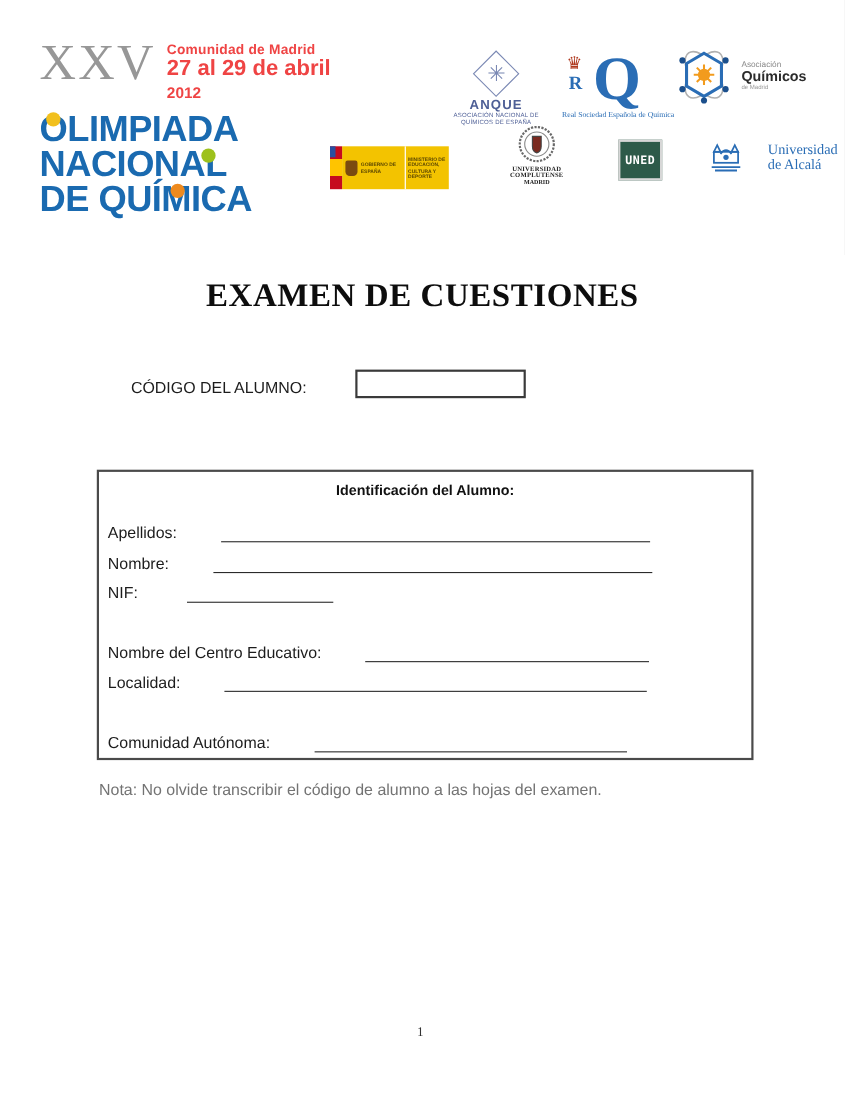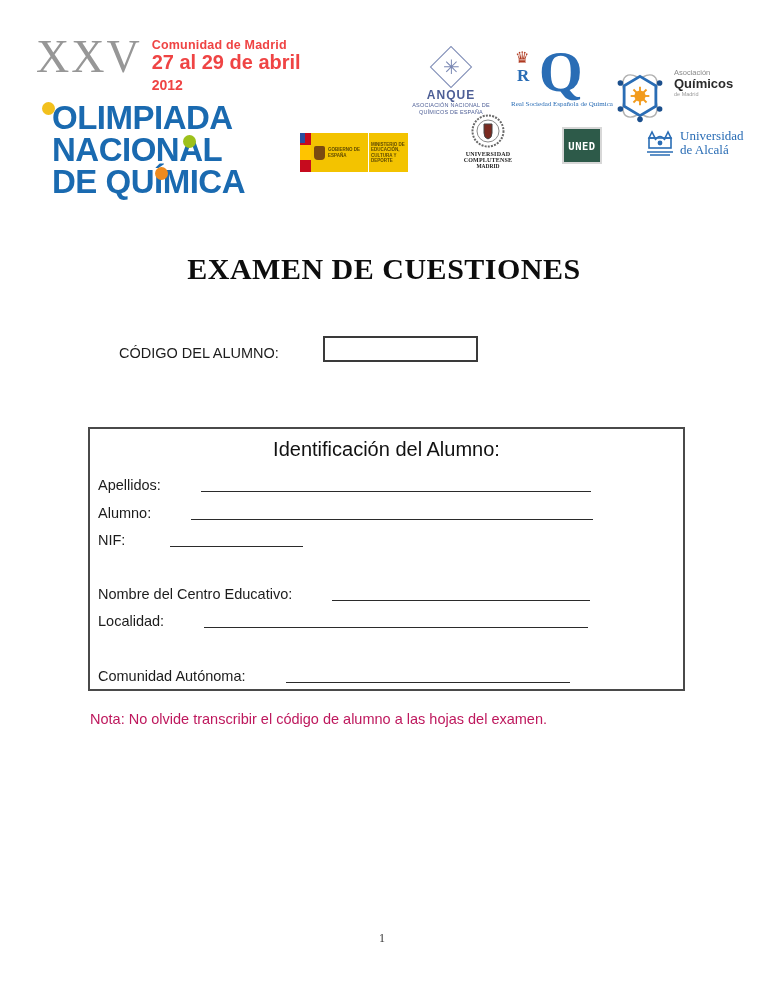--- a/index.html
+++ b/index.html
@@ -16,21 +16,21 @@
   .xxv {
     font-family:"Liberation Serif", serif; font-size:46px; line-height:42px;
     color:#979797; letter-spacing:2px; font-weight:400;
   }
   .date-block { margin-left:10px; color:#ef4444; padding-top:2px; }
   .region { font-size:12.5px; font-weight:700; letter-spacing:.2px; }
   .dates  { font-size:20px; font-weight:700; line-height:21px; }
   .year   { font-size:14px; font-weight:700; }
   .oly-text {
     margin-top:6px; color:#1a6ab0; font-weight:800; font-size:33px;
-    line-height:32px; letter-spacing:-.5px; position:relative;margin-left:16px;
+    line-height:32px; letter-spacing:-.5px; position:relative;
   }
   .oly-line { position:relative; white-space:nowrap; }
   .dot { position:absolute; border-radius:50%; width:13px; height:13px; z-index:2; }
   .dot-yellow { background:#f2c01d; left:6px;   top:66px;  }
   .dot-green  { background:#9dc11b; left:147px; top:99px;  }
   .dot-orange { background:#ee8a1e; left:119px; top:131px; }
 
   
   .anque { position:absolute; left:398px; top:48px; width:106px; text-align:center; color:#4e5f96; }
   .anque-diamond {
@@ -40,21 +40,21 @@
   .anque-flower { transform:rotate(-45deg); font-size:20px; color:#7b89b4; line-height:20px; }
   .anque-name { font-size:12px; font-weight:700; letter-spacing:1px; }
   .anque-sub { font-size:5.5px; letter-spacing:.2px; line-height:7px; }
 
   .rseq { position:absolute; left:505px; top:48px; width:118px; height:70px; color:#2a6db5; font-family:"Liberation Serif", serif; }
   .rseq-crown { position:absolute; left:10px; top:0; font-size:16px; color:#b03a20; }
   .rseq-r { position:absolute; left:12px; top:18px; font-size:17px; font-weight:700; }
   .rseq-q { position:absolute; left:34px; top:-4px; font-size:56px; line-height:56px; font-weight:700; }
   .rseq-text { position:absolute; left:6px; top:52px; width:112px; font-size:7px; line-height:8px; }
 
-  .aqm { position:absolute; left:612px; top:68px; display:flex; align-items:flex-start; }
+  .aqm { position:absolute; left:612px; top:40px; display:flex; align-items:center; }
   .aqm-icon { width:56px; height:56px; }
   .aqm-text { margin-left:6px; }
   .aqm-l1 { font-size:7.5px; color:#8a8a8a; }
   .aqm-l2 { font-size:13px; font-weight:800; color:#2b2b2b; line-height:14px; }
   .aqm-l3 { font-size:5.5px; color:#9a9a9a; }
 
   
   .gob { position:absolute; left:300px; top:133px; width:108px; height:39px; display:flex; }
   .gob-flag { width:11px; height:100%; background:linear-gradient(to bottom, #c60b1e 0 30%, #ffc400 30% 70%, #c60b1e 70% 100%); position:relative; }
   .gob-flag-blue { position:absolute; left:0; top:0; width:5px; height:10px; background:#2a4fa0; }
@@ -68,44 +68,44 @@
   .ucm-seal { margin:0 auto 3px auto; display:block; }
   .ucm-l1 { font-family:"Liberation Serif", serif; font-size:6px; font-weight:700; color:#222; letter-spacing:.2px; }
   .ucm-l2 { font-family:"Liberation Serif", serif; font-size:5.5px; font-weight:700; color:#222; }
 
   .uned { position:absolute; left:562px; top:127px; width:40px; height:37px;
     background:#2d5a49; border:2px solid #d7d7d7; display:flex; align-items:center; justify-content:center; }
   .uned-txt { color:#fff; font-size:10.5px; font-weight:700; letter-spacing:.5px; font-family:"DejaVu Sans Mono", monospace; }
 
   .uah { position:absolute; left:645px; top:128px; display:flex; align-items:center; }
   .uah-icon { width:30px; height:30px; }
-  .uah-text { margin-left:5px; font-family:"Liberation Serif", serif; color:#2a6db5; font-size:13px; line-height:14px; }
+  .uah-text { margin-left:23px; font-family:"Liberation Serif", serif; color:#2a6db5; font-size:13px; line-height:14px; }
 
   
   .main-title {
     position:absolute; top:252px; left:0; right:0; text-align:center;
     font-family:"Liberation Serif", serif; font-weight:700; font-size:30px;
     color:#0d0d0d; letter-spacing:.5px;
   }
   .code-label { position:absolute; left:119px; top:345px; font-size:14.5px; color:#1c1c1c; }
   .code-box { position:absolute; left:323px; top:336px; width:155px; height:26px; border:2px solid #3a3a3a; background:#fff; }
 
   .id-box { position:absolute; left:88px; top:427px; width:597px; height:264px; border:2px solid #4a4a4a; background:#fff; }
-  .id-title { text-align:center; margin-top:9px; font-size:20px; font-weight:400; color:#111; }
-  .field-row { position:absolute; left:8px; right:0; display:flex; align-items:center; font-size:14.5px; color:#1c1c1c;gap:35px; }
+  .id-title { text-align:center; margin-top:9px; font-size:13px; font-weight:700; color:#111; }
+  .field-row { position:absolute; left:8px; right:0; display:flex; align-items:flex-end; font-size:14.5px; color:#1c1c1c;gap:35px; }
   .u-line { border-bottom:1.5px solid #2b2b2b; height:13px; margin-left:5px; flex:1; }
   .r1 { top:48px;  } .r1 .u-line { margin-right:92px; }
   .r2 { top:76px;  } .r2 .u-line { margin-right:90px; }
   .r3 { top:103px; } .r3 .u-line { flex:none; width:133px; margin-left:10px; }
   .r4 { top:157px; } .r4 .u-line { margin-right:93px; }
   .r5 { top:184px; } .r5 .u-line { margin-right:95px; }
   .r6 { top:212px; } .r6 .u-line { margin-right:105px; }
   .r7 { top:239px; } .r7 .u-line { margin-right:113px; }
 
-  .note { position:absolute; left:90px; top:711px; font-size:14.5px; color:#be185d; }
+  .note { position:absolute; left:90px; top:711px; font-size:14.5px; color:#737373; }
   .page-num { position:absolute; left:0; right:4px; top:931px; text-align:center;
     font-family:"Liberation Serif", serif; font-size:12px; color:#333; }
 </style>
 </head>
 <body>
 
 <div class="page">
 
   <div class="oly-logo">
     <div class="oly-top">
@@ -215,21 +215,21 @@
   <div class="code-box"></div>
 
   <div class="id-box">
     <div class="id-title">Identificación del Alumno:</div>
 
     <div class="field-row r1">
       <span>Apellidos:</span>
       <span class="u-line"></span>
     </div>
     <div class="field-row r2">
-      <span>Alumno:</span>
+      <span>Nombre:</span>
       <span class="u-line"></span>
     </div>
     <div class="field-row r4">
       <span>Nombre del Centro Educativo:</span>
       <span class="u-line"></span>
     </div>
     <div class="field-row r3">
       <span>NIF:</span>
       <span class="u-line"></span>
     </div>

